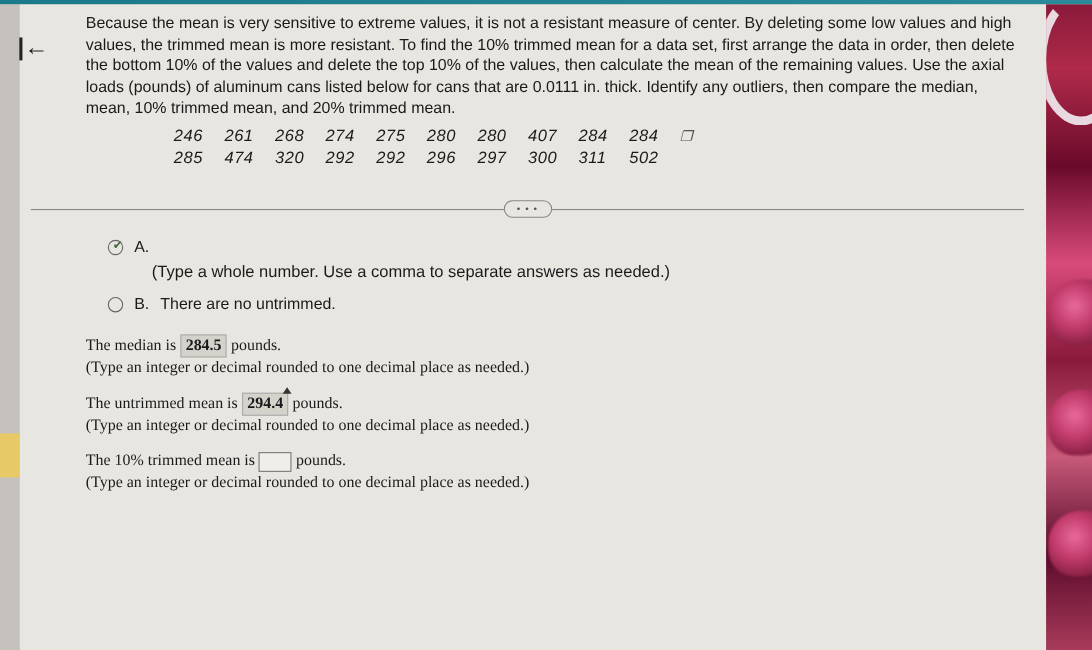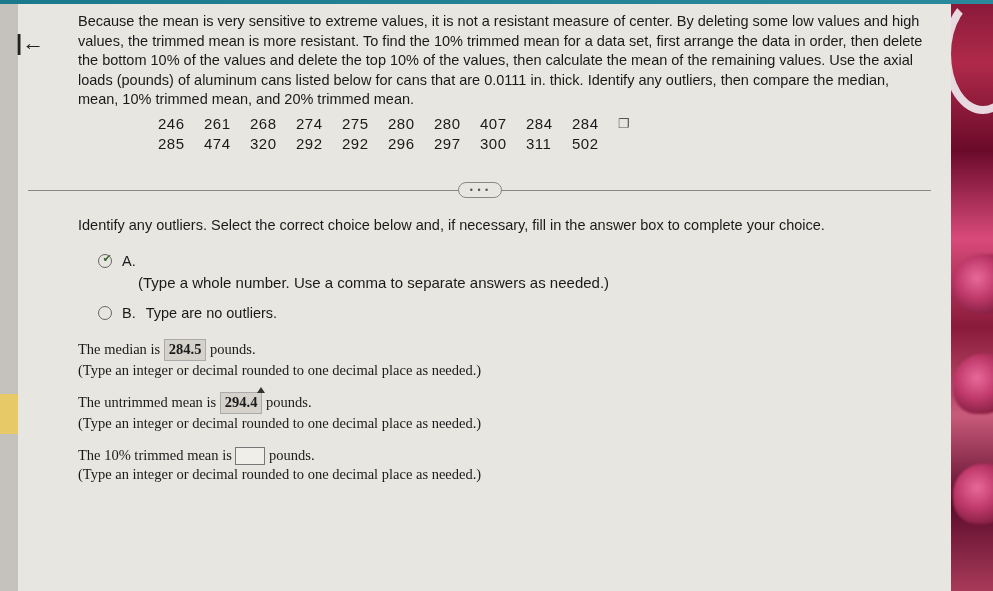--- a/index.html
+++ b/index.html
@@ -58,21 +58,21 @@
     margin-left: 130px;
     margin-top: 4px;
     font-size: 15px;
     letter-spacing: 0.5px;
   }
   .data-row {
     display: flex;
     gap: 18px;
     align-items: center;
   }
-  .data-row span { min-width: 28px; text-align: left; }
+  .data-row span { min-width: 28px; text-align: left; font-style: italic; }
   .copy-icon {
     font-size: 13px;
     color: #555;
   }
   .divider-row {
     display: flex;
     align-items: center;
     margin: 28px 0 18px 0;
   }
   .divider-line {
@@ -230,32 +230,31 @@
         <span>502</span>
       </div>
     </div>
 
     <div class="divider-row">
       <div class="divider-line"></div>
       <div class="divider-pill">• • •</div>
       <div class="divider-line"></div>
     </div>
 
-    <div class="section-text">Identify any outliers. Select the correct choice below and, if necessary, fill in the answer box to complete your choice.</div>
 
     <div class="choice-row">
       <span class="radio selected"></span>
       <span>A.</span>
     </div>
     <div class="choice-sub">(Type a whole number. Use a comma to separate answers as needed.)</div>
 
     <div class="choice-row" style="margin-bottom:16px;">
       <span class="radio"></span>
       <span>B.</span>
-      <span>Type are no outliers.</span>
+      <span>There are no untrimmed.</span>
     </div>
 
     <div class="result-block">
       <span>The median is</span>
       <span class="answer-box filled">284.5</span>
       <span>pounds.</span><br>
       <span>(Type an integer or decimal rounded to one decimal place as needed.)</span>
     </div>
 
     <div class="result-block">

